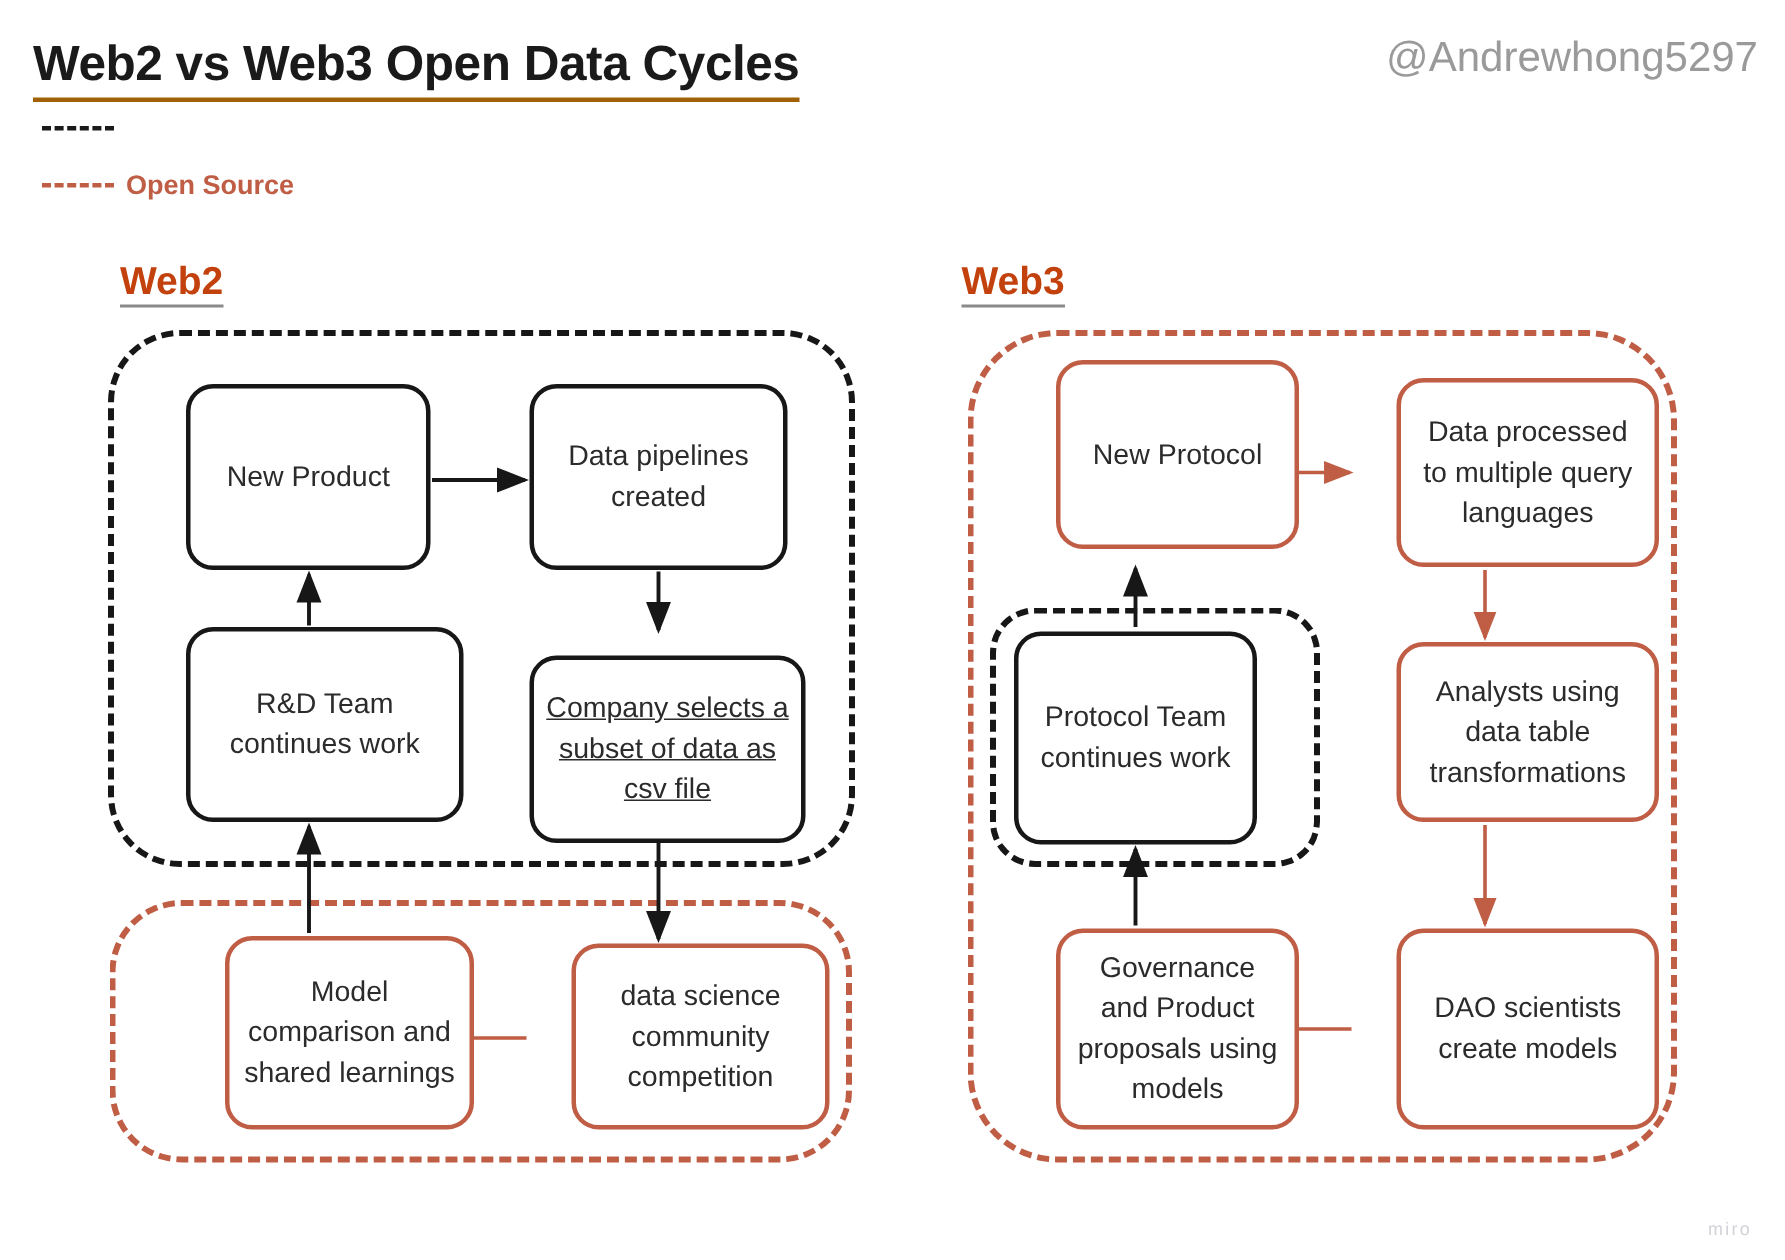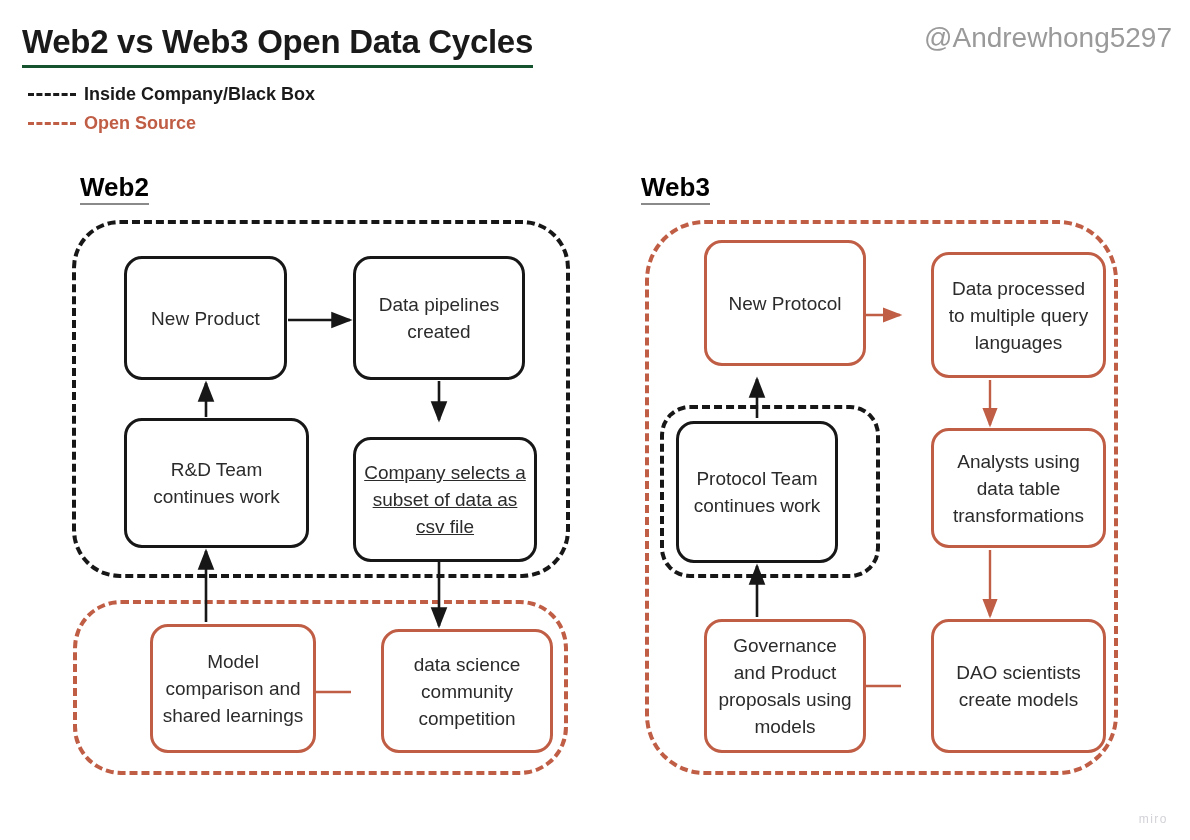--- a/index.html
+++ b/index.html
@@ -20,21 +20,21 @@
 
   
   #title {
     position: absolute;
     left: 22px;
     top: 22px;
     font-size: 33px;
     font-weight: bold;
     color: #1a1a1a;
     letter-spacing: -0.3px;
-    border-bottom: 3px solid #14532d;
+    border-bottom: 3px solid #a16207;
     padding-bottom: 3px;
     line-height: 40px;
     white-space: nowrap;
   }
   #handle {
     position: absolute;
     right: 18px;
     top: 22px;
     font-size: 28px;
     color: #9a9a9a;
@@ -64,21 +64,21 @@
     font-weight: bold;
   }
   #legend-black .legend-label { color: #1a1a1a; }
   #legend-orange .legend-label { color: #c05d45; }
 
   
   .col-heading {
     position: absolute;
     font-size: 26px;
     font-weight: bold;
-    color: #000000;
+    color: #c2410c;
     border-bottom: 2px solid #8a8a8a;
     padding-bottom: 1px;
     line-height: 30px;
   }
   #heading-web2 { left: 80px; top: 172px; }
   #heading-web3 { left: 641px; top: 172px; }
 
   
   .group {
     position: absolute;
@@ -157,21 +157,20 @@
 </head>
 <body>
 
 <div id="canvas">
 
   <div id="title">Web2 vs Web3 Open Data Cycles</div>
   <div id="handle">@Andrewhong5297</div>
 
   <div class="legend-row" id="legend-black">
     <span class="legend-dash"></span>
-    <span class="legend-label">Inside Company/Black Box</span>
   </div>
   <div class="legend-row" id="legend-orange">
     <span class="legend-dash"></span>
     <span class="legend-label">Open Source</span>
   </div>
 
   <div class="col-heading" id="heading-web2">Web2</div>
   <div class="col-heading" id="heading-web3">Web3</div>
 
   <div class="group black" id="group-web2-black"></div>

